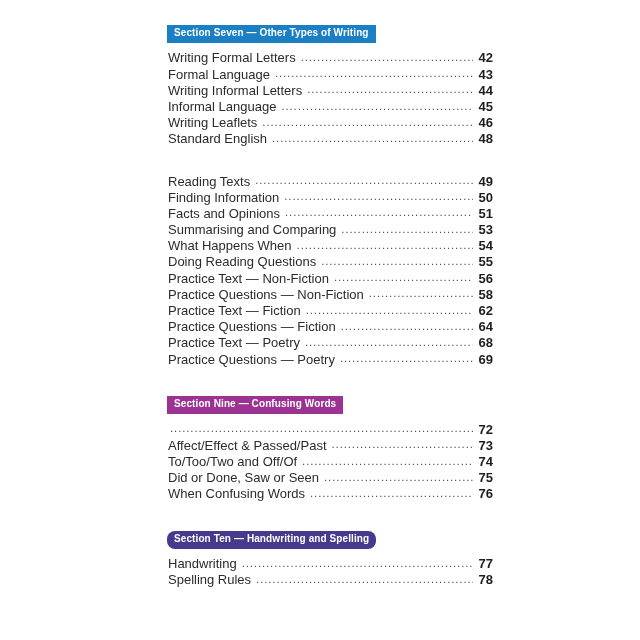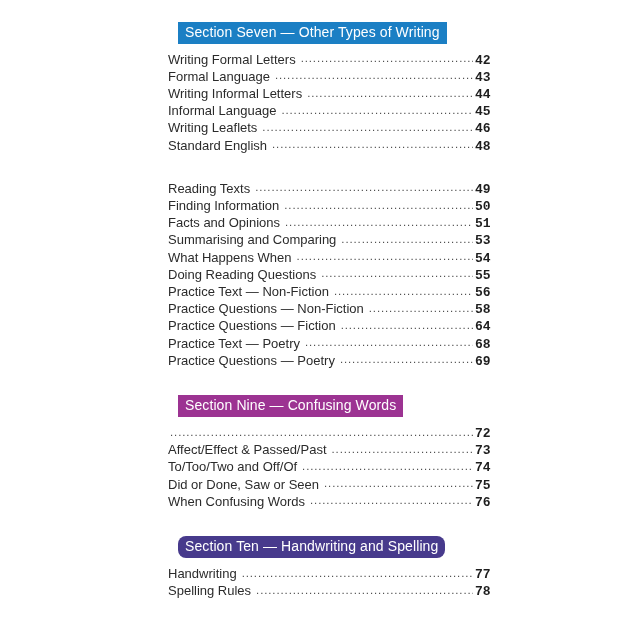--- a/index.html
+++ b/index.html
@@ -26,24 +26,24 @@
     width: 330px;
   }
 
   
   .section {
     margin-bottom: 0;
   }
   .section-header {
     display: inline-block;
     padding: 3px 7px 4px 7px;
-    margin: 0 0 7px 15px;
+    margin: 0 0 7px 4px;
     color: #ffffff;
-    font-size: 14px;
-    font-weight: normal;
+    font-size: 10px;
+    font-weight: bold;
     letter-spacing: 0.1px;
     line-height: 1.08;
     white-space: nowrap;
   }
   .section-header.blue    { background: #1b7fc4; }
   .section-header.red     { background: #e31b23; }
   .section-header.magenta { background: #9c3392; }
   .section-header.indigo  { background: #473a8c; border-radius: 8px; }
 
   
@@ -78,23 +78,23 @@
     left: 0;
     bottom: -1px;
     font-size: 11.4px;
     letter-spacing: 0.9px;
     color: #4a4a4a;
     white-space: nowrap;
   }
   .entry-page {
     flex: 0 0 auto;
     width: 18px;
+    text-align: right;
     font-weight: bold;
     color: #1e1e1e;
-    font-family: Liberation Mono, monospace;
   }
 
   .section-gap { height: 26px; }
 </style>
 </head>
 <body>
 
 <div id="contents-page">
   <div class="toc-body">
 
@@ -172,20 +172,25 @@
           <span class="entry-title">Practice Text — Non-Fiction</span>
           <span class="entry-leader"></span>
           <span class="entry-page">56</span>
         </li>
         <li class="entry">
           <span class="entry-title">Practice Questions — Non-Fiction</span>
           <span class="entry-leader"></span>
           <span class="entry-page">58</span>
         </li>
         <li class="entry">
+          <span class="entry-title">Practice Text — Fiction</span>
+          <span class="entry-leader"></span>
+          <span class="entry-page">62</span>
+        </li>
+        <li class="entry">
           <span class="entry-title">Practice Questions — Fiction</span>
           <span class="entry-leader"></span>
           <span class="entry-page">64</span>
         </li>
         <li class="entry">
           <span class="entry-title">Practice Text — Poetry</span>
           <span class="entry-leader"></span>
           <span class="entry-page">68</span>
         </li>
         <li class="entry">

